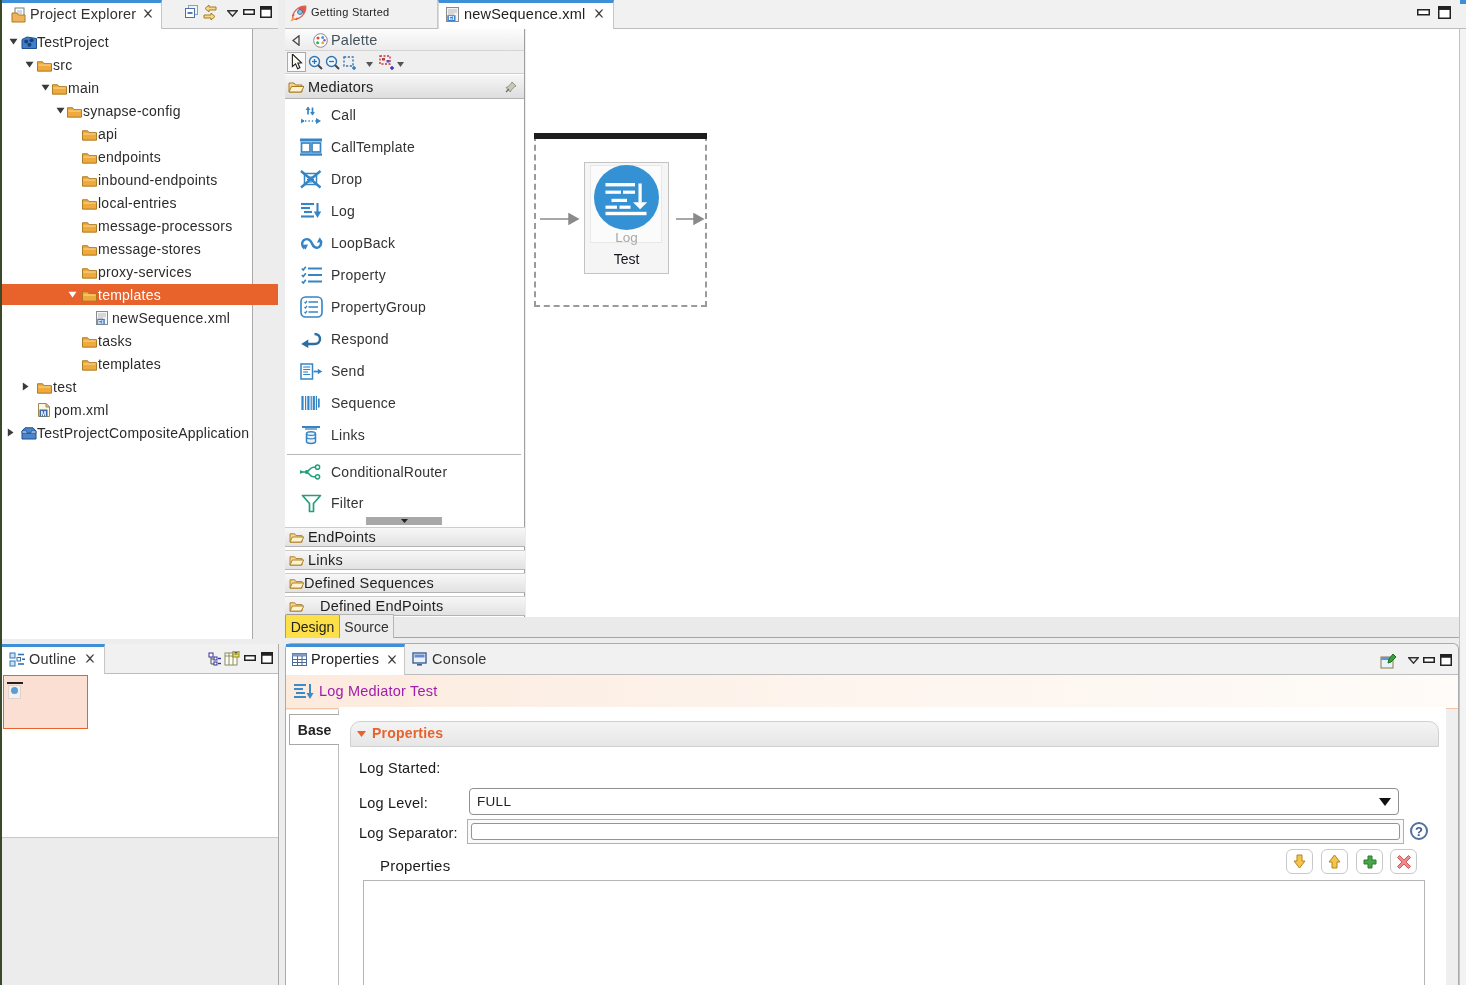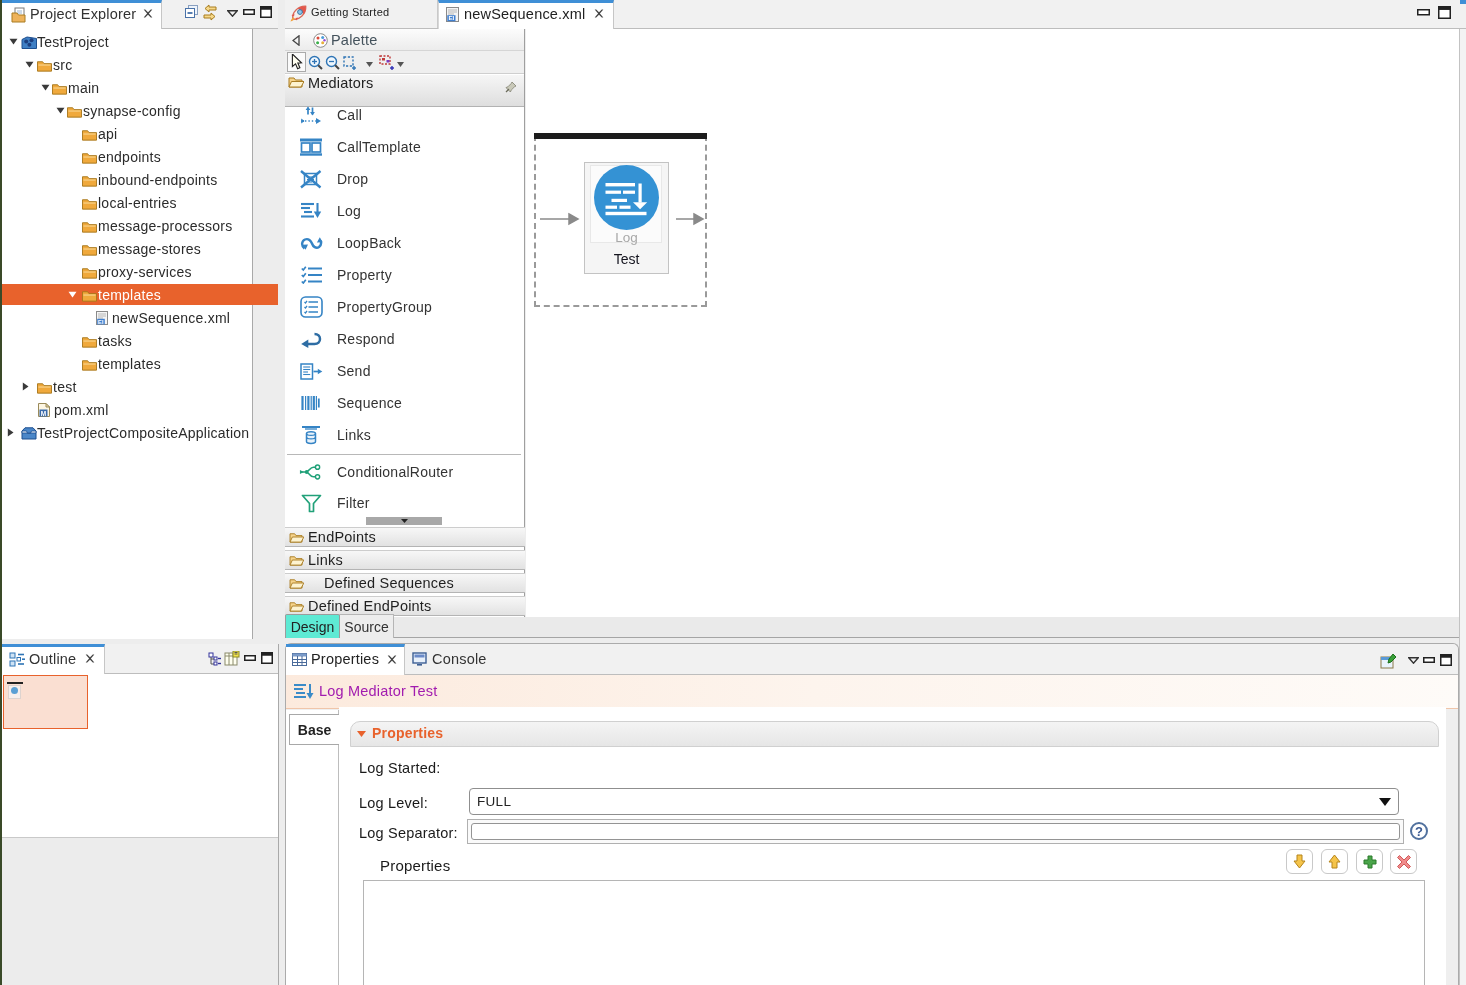--- a/index.html
+++ b/index.html
@@ -7,21 +7,21 @@
 body{position:relative;font-family:"Liberation Sans",sans-serif;background:#ededed;font-size:13px;color:#2b2b2b}
 .abs{position:absolute}
 .tabbar{background:#f1f1f1;border-bottom:1px solid #bdbdbd}
 .atab{background:#fff;border-top:3px solid #3f8fd6;border-right:1px solid #c6c6c6;border-left:1px solid #d8d8d8}
 .row{position:absolute;height:23px;left:0;display:flex;align-items:center;white-space:nowrap;font-size:14px;letter-spacing:0.25px}
 .ico{position:absolute}
 svg{display:block}
 .secbar{position:absolute;left:0;width:240px;height:20px;background:linear-gradient(#f7f7f7,#e2e2e2);border-top:1px solid #cdcdcd;border-bottom:1px solid #b4b4b4;display:flex;align-items:center;padding-left:4px;color:#1f1f1f;font-size:14.5px;letter-spacing:0.2px}
 .palitem{position:absolute;left:0;width:240px;height:32px;display:flex;align-items:center;color:#333;font-size:14px;letter-spacing:0.25px}
 .palitem .pi{width:24px;margin-left:14px;display:flex;justify-content:center}
-.palitem .pt{margin-left:14px}
+.palitem .pt{margin-left:8px}
 .lbl{position:absolute;color:#1a1a1a;font-size:14.5px;letter-spacing:0.2px}
 .dd{position:absolute;background:#fff;border:1px solid #8f8f8f;border-radius:4px;display:flex;align-items:center;padding-left:7px;color:#222;font-size:13.5px;letter-spacing:0.3px}
 .dd .arr{position:absolute;right:7px;top:50%;margin-top:-4px;width:0;height:0;border-left:6.5px solid transparent;border-right:6.5px solid transparent;border-top:8px solid #111}
 .btn{position:absolute;width:27px;height:25px;background:#fff;border:1px solid #c9c9c9;border-radius:6px;display:flex;align-items:center;justify-content:center}
 </style>
 </head>
 <body>
 
 <div class="abs" style="left:0;top:0;width:2px;height:985px;background:#3a4a28"></div>
 
@@ -394,21 +394,21 @@
       <rect x="1" y="1" width="10" height="8" fill="none" stroke="#c03a3a" stroke-width="1.4" stroke-dasharray="2 1.5"></rect>
       <rect x="3" y="3" width="3" height="2.5" fill="#c03a3a"></rect>
       <rect x="7.5" y="5" width="3" height="2.5" fill="#7a3ac0"></rect>
       <line x1="13" y1="11" x2="13" y2="15" stroke="#2e2eb5" stroke-width="1.4"></line>
       <line x1="11" y1="13" x2="15" y2="13" stroke="#2e2eb5" stroke-width="1.4"></line>
     </svg>
   <svg class="ico" style="left:112px;top:33px" width="7" height="5" viewBox="0 0 7 5">
       <path d="M0,0 L7,0 L3.5,5 Z" fill="#555"></path>
     </svg>
 
-  <div class="abs" style="left:0;top:46px;width:239px;height:32px;background:linear-gradient(#f6f6f6,#dedede);border-bottom:1px solid #b2b2b2;display:flex;align-items:flex-start">
+  <div class="abs" style="left:0;top:46px;width:239px;height:24px;background:linear-gradient(#f6f6f6,#dedede);border-bottom:1px solid #b2b2b2;display:flex;align-items:center">
     <svg style="margin-left:3px" width="16" height="13" viewBox="0 0 16 13">
         <path d="M1 3 L6 3 L7.5 5 L14 5 L14 12 L1 12 Z" fill="#f6d48c" stroke="#a97d23"></path>
         <path d="M1 12 L3.5 6.5 L16 6.5 L13 12 Z" fill="#fdf3d0" stroke="#a97d23"></path>
       </svg>
     <span style="margin-left:4px;font-size:14.5px;letter-spacing:0.2px;color:#222">Mediators</span>
     <svg style="position:absolute;right:7px;top:6px" width="12" height="12" viewBox="0 0 12 12">
         <path d="M7 1 L11 5 L9.5 5.8 L6.2 9.1 L5.4 11 L1 6.6 L2.9 5.8 L6.2 2.5 Z" fill="#c9c9b9" stroke="#8a8a7a" stroke-width="0.9"></path>
         <line x1="1" y1="11" x2="4" y2="8" stroke="#6a6a5a" stroke-width="1.2"></line>
       </svg>
   </div>
@@ -617,28 +617,28 @@
         <path d="M1 3 L6 3 L7.5 5 L14 5 L14 12 L1 12 Z" fill="#f6d48c" stroke="#a97d23"></path>
         <path d="M1 12 L3.5 6.5 L16 6.5 L13 12 Z" fill="#fdf3d0" stroke="#a97d23"></path>
       </svg>
     <span style="margin-left:4px">Links</span>
     </div>
   <div class="secbar" style="top:544px">
     <svg width="15" height="12" viewBox="0 0 16 13">
         <path d="M1 3 L6 3 L7.5 5 L14 5 L14 12 L1 12 Z" fill="#f6d48c" stroke="#a97d23"></path>
         <path d="M1 12 L3.5 6.5 L16 6.5 L13 12 Z" fill="#fdf3d0" stroke="#a97d23"></path>
       </svg>
-    <span style="margin-left:20px">Defined Sequences</span>
+    <span style="margin-left:0">Defined Sequences</span>
     </div>
   <div class="secbar" style="top:567px">
     <svg width="15" height="12" viewBox="0 0 16 13">
         <path d="M1 3 L6 3 L7.5 5 L14 5 L14 12 L1 12 Z" fill="#f6d48c" stroke="#a97d23"></path>
         <path d="M1 12 L3.5 6.5 L16 6.5 L13 12 Z" fill="#fdf3d0" stroke="#a97d23"></path>
       </svg>
-    <span style="margin-left:4px">Defined EndPoints</span>
+    <span style="margin-left:16px">Defined EndPoints</span>
     </div>
 </div>
 
 <div class="abs" id="canvas" style="left:526px;top:29px;width:933px;height:588px;background:#fff">
   <div class="abs" style="left:8px;top:104px;width:173px;height:6px;background:#1c1c1c;z-index:3"></div>
   <div class="abs" style="left:8px;top:106px;width:173px;height:172px;border:2px dashed #9a9a9a"></div>
   <svg class="abs" style="left:0;top:0" width="220" height="300" viewBox="0 0 220 300">
     <g stroke="#8a8a8a" stroke-width="1.5" fill="#8a8a8a">
       <line x1="14" y1="190" x2="43" y2="190"></line>
         <path d="M43 185 L52 190 L43 195 Z"></path>
@@ -660,21 +660,21 @@
       <rect x="11.5" y="46.8" width="41" height="3.4"></rect>
       <rect x="44.5" y="18.5" width="3.2" height="19"></rect>
       <path d="M39 37.2 L53.2 37.2 L46.1 44.2 Z"></path>
     </g>
   </svg>
   <div class="abs" style="left:58px;top:201px;width:85px;text-align:center;color:#a8a8a8;font-size:13.5px">Log</div>
   <div class="abs" style="left:58px;top:222px;width:85px;text-align:center;color:#15151f;font-size:14px">Test</div>
 </div>
 
 <div class="abs" style="left:285px;top:617px;width:1174px;height:21px;background:#eaeaea;border-bottom:1px solid #a5a5a5"></div>
-<div class="abs" style="left:285px;top:614px;width:55px;height:24px;background:#5eead4;border:1px solid #9c9c9c;border-bottom:none;border-radius:2px 2px 0 0;display:flex;align-items:center;justify-content:center;color:#222;font-size:14px">Design</div>
+<div class="abs" style="left:285px;top:614px;width:55px;height:24px;background:#fde047;border:1px solid #9c9c9c;border-bottom:none;border-radius:2px 2px 0 0;display:flex;align-items:center;justify-content:center;color:#222;font-size:14px">Design</div>
 <div class="abs" style="left:340px;top:614px;width:54px;height:24px;background:#ededed;border:1px solid #b5b5b5;border-bottom:none;border-left:none;display:flex;align-items:center;justify-content:center;color:#333;font-size:14px">Source</div>
 
 <div class="abs" id="props" style="left:285px;top:643px;width:1174px;height:342px;background:#efefef;border:1px solid #ababab;border-bottom:none;border-radius:6px 6px 0 0">
   <div class="abs tabbar" style="left:0;top:0;width:1172px;height:31px;border-radius:6px 6px 0 0"></div>
   <div class="abs atab" style="left:0;top:0;width:119px;height:31px;border-left:none"></div>
   <svg class="ico" style="left:6px;top:9px" width="15" height="13" viewBox="0 0 15 13">
       <rect x="0.5" y="0.5" width="14" height="12" fill="#fff" stroke="#4a6b9a"></rect>
       <rect x="0.5" y="0.5" width="14" height="3" fill="#7a9ac8"></rect>
       <line x1="5.5" y1="3" x2="5.5" y2="12.5" stroke="#4a6b9a"></line>
       <line x1="10" y1="3" x2="10" y2="12.5" stroke="#4a6b9a"></line>

